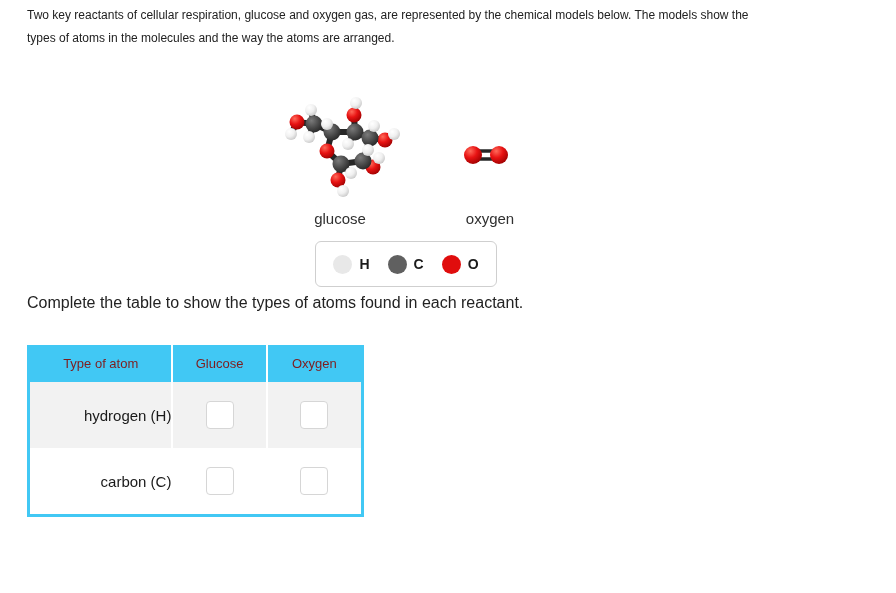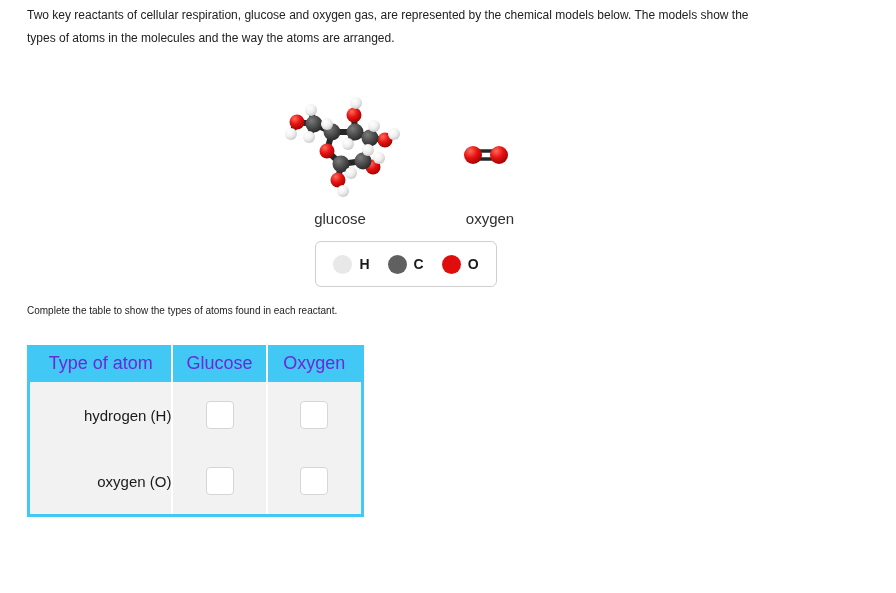--- a/index.html
+++ b/index.html
@@ -95,22 +95,22 @@
   .legend-symbol {
     font-size: 14px;
     font-weight: bold;
     color: #1a1a1a;
   }
 
   
   #table-instruction {
     position: absolute;
     left: 27px;
-    top: 300px;
-    font-size: 10px;
+    top: 292px;
+    font-size: 16px;
     line-height: 22px;
     color: #222222;
   }
 
   
   #atom-table-wrapper {
     position: absolute;
     left: 27px;
     top: 345px;
     width: 337px;
@@ -124,22 +124,22 @@
     width: 331px;
     margin: 0;
   }
   #atom-table th,
   #atom-table td {
     padding: 0;
     margin: 0;
   }
   #atom-table thead th {
     background: #41c8f4;
-    color: #6d28d9;
-    font-size: 18px;
+    color: #7f1d1d;
+    font-size: 13px;
     font-weight: normal;
     height: 37px;
     vertical-align: middle;
     text-align: center;
     border-right: 2px solid #ffffff;
     box-sizing: border-box;
   }
   #atom-table thead th:last-child { border-right: none; }
   #atom-table thead th.col-type { width: 142px; text-align: center; }
   #atom-table thead th.col-data { width: 94px; }
@@ -315,22 +315,22 @@
     <tbody>
       <tr class="row-shaded">
         <td class="atom-name-cell">hydrogen (H)</td>
         <td class="answer-cell">
           <span class="answer-box"></span>
         </td>
         <td class="answer-cell">
           <span class="answer-box"></span>
         </td>
       </tr>
-      <tr class="row-shaded">
-        <td class="atom-name-cell">oxygen (O)</td>
+      <tr class="row-plain">
+        <td class="atom-name-cell">carbon (C)</td>
         <td class="answer-cell">
           <span class="answer-box"></span>
         </td>
         <td class="answer-cell">
           <span class="answer-box"></span>
         </td>
       </tr>
     </tbody>
   </table>
 </div>

